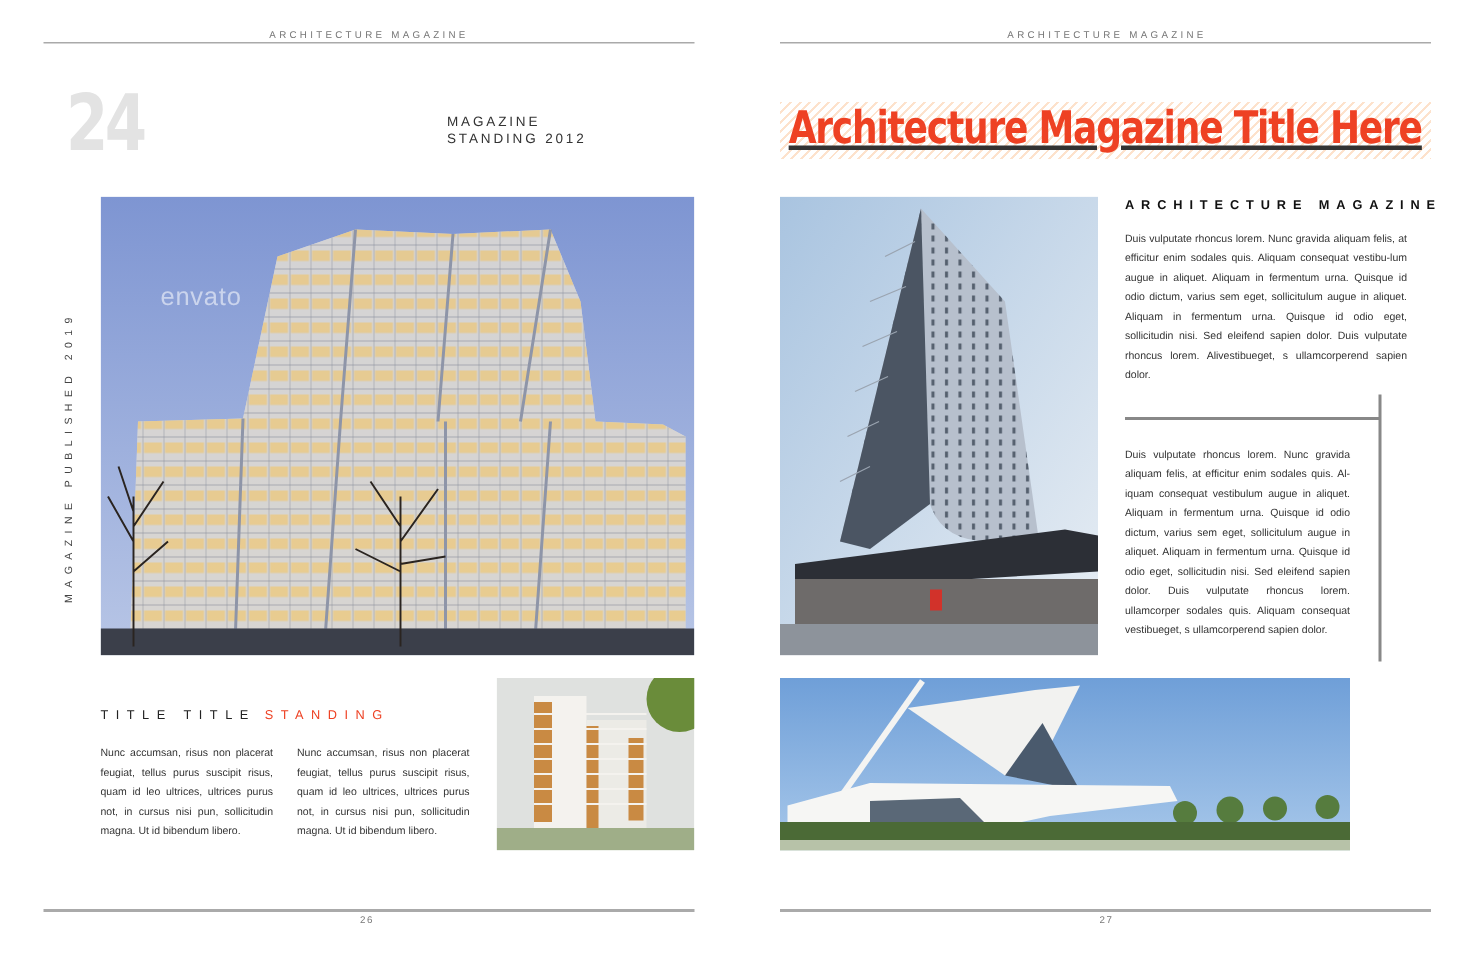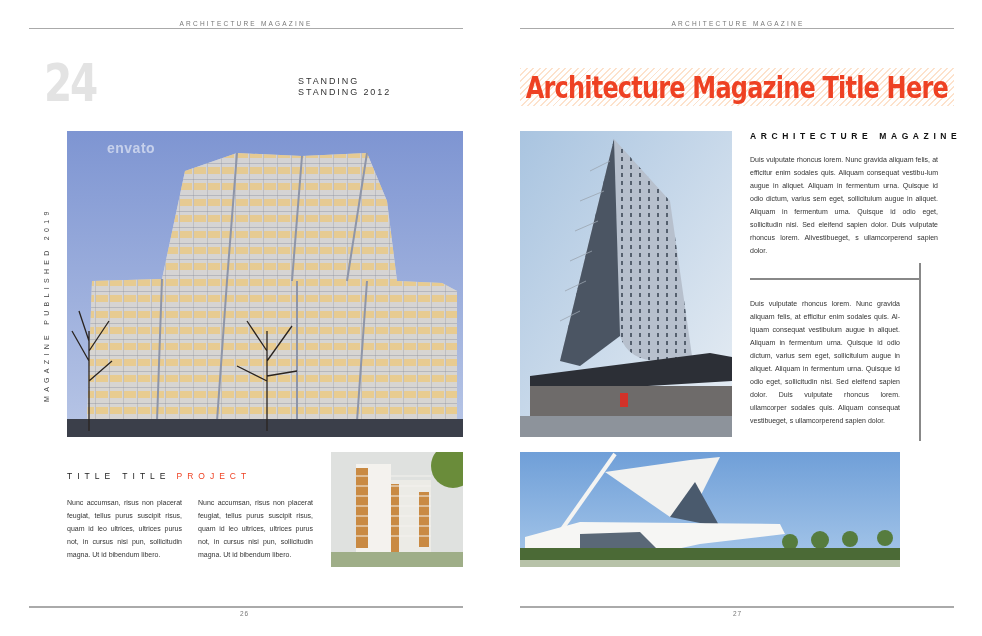--- a/index.html
+++ b/index.html
@@ -4,40 +4,40 @@
 <style>
   * { margin:0; padding:0; box-sizing:border-box; }
   html, body { width:982px; height:636px; background:#ffffff; overflow:hidden; }
   body { position:relative; font-family:"Liberation Sans", sans-serif; color:#333; }
   .abs { position:absolute; }
   .running-head { font-size:6.5px; letter-spacing:2.2px; color:#777; text-align:center; width:300px; }
   .rule { background:#aaa; height:1px; }
   .big-num { font-family:"DejaVu Sans", sans-serif; font-weight:bold; font-size:52px; color:#e3e3e3; letter-spacing:-3px; transform:scaleX(0.78); transform-origin:left top; line-height:1; }
   .project { font-size:9px; letter-spacing:1.9px; color:#333; line-height:11px; }
   .vert { font-size:7px; letter-spacing:4.3px; color:#444; transform:rotate(-90deg); transform-origin:left top; white-space:nowrap; }
-  .title-band { background: repeating-linear-gradient(135deg, #fde2cc 0 1.4px, #fff 1.4px 4.5px); display:flex; align-items:center; justify-content:center; }
+  .title-band { background: repeating-linear-gradient(135deg, #fde2cc 0 1.4px, #fff 1.4px 4.5px); display:flex; align-items:flex-start; justify-content:center;text-decoration:underline; }
   .title-text { font-family:"DejaVu Sans", sans-serif; font-weight:bold; font-size:30px; color:#ee4123; letter-spacing:-1px; transform:scaleX(0.8); white-space:nowrap; }
   .photo { overflow:hidden; }
   .cap-title { font-size:8.5px; letter-spacing:5px; color:#222; }
   .cap-title .accent { color:#ee4123; margin-left:6px; }
   .body-text { font-size:7px; line-height:13px; color:#333; text-align:justify; }
   .sec-head { font-size:8.5px; font-weight:bold; letter-spacing:4.6px; color:#111; }
   .pg { font-size:6.5px; color:#777; letter-spacing:1px; }
-  .wm { font-size:14px; color:rgba(255,255,255,0.55); font-weight:bold; letter-spacing:0.5px; }
+  .wm { font-size:17px; color:rgba(255,255,255,0.55); font-weight:normal; letter-spacing:0.5px;margin-top:48px; }
 </style>
 </head>
 <body>
 
 <div class="abs running-head" style="left:96px; top:20px;">ARCHITECTURE MAGAZINE</div>
 <div class="abs rule" style="left:29px; top:28px; width:434px;"></div>
 
 <div class="abs big-num" style="left:44px; top:57px;">24</div>
 
 <div class="abs project" style="left:298px; top:76px;">
-  <div>STANDING</div>
+  <div>MAGAZINE</div>
   <div>STANDING 2012</div>
 </div>
 
 <div class="abs vert" style="left:43px; top:402px;">MAGAZINE PUBLISHED 2019</div>
 
 <div class="abs photo" style="left:67px; top:131px; width:396px; height:306px;">
   <svg width="396" height="306" viewBox="0 0 396 306">
     <defs>
       <linearGradient id="sky1" x1="0" y1="0" x2="0" y2="1">
         <stop offset="0" stop-color="#7e95d2"></stop>
@@ -61,21 +61,21 @@
     <rect x="0" y="288" width="396" height="18" fill="#3b3f4a"></rect>
     <g stroke="#2a2420" stroke-width="1.3" fill="none">
       <path d="M22 300 L22 200 M22 230 L5 200 M22 220 L42 190 M22 250 L45 230 M22 210 L12 180"></path>
       <path d="M200 300 L200 200 M200 220 L180 190 M200 230 L225 195 M200 250 L170 235 M200 245 L230 240"></path>
     </g>
   </svg>
   <div class="abs wm" style="left:40px; top:9px;">envato</div>
 </div>
 
 <div class="abs cap-title" style="left:67px; top:471px;">
-  <span>TITLE TITLE</span><span class="accent">PROJECT</span>
+  <span>TITLE TITLE</span><span class="accent">STANDING</span>
 </div>
 <div class="abs body-text" style="left:67px; top:496px; width:115px;">Nunc accumsan, risus non placerat feugiat, tellus purus suscipit risus, quam id leo ultrices, ultrices purus not, in cursus nisi pun, sollicitudin magna. Ut id bibendum libero.</div>
 <div class="abs body-text" style="left:198px; top:496px; width:115px;">Nunc accumsan, risus non placerat feugiat, tellus purus suscipit risus, quam id leo ultrices, ultrices purus not, in cursus nisi pun, sollicitudin magna. Ut id bibendum libero.</div>
 
 <div class="abs photo" style="left:331px; top:452px; width:132px; height:115px;">
   <svg width="132" height="115" viewBox="0 0 132 115">
     <rect width="132" height="115" fill="#dfe1df"></rect>
     <rect x="25" y="12" width="35" height="90" fill="#f4f2ee"></rect>
     <rect x="60" y="28" width="40" height="75" fill="#ecebe6"></rect>
     <g fill="#c98a43">

